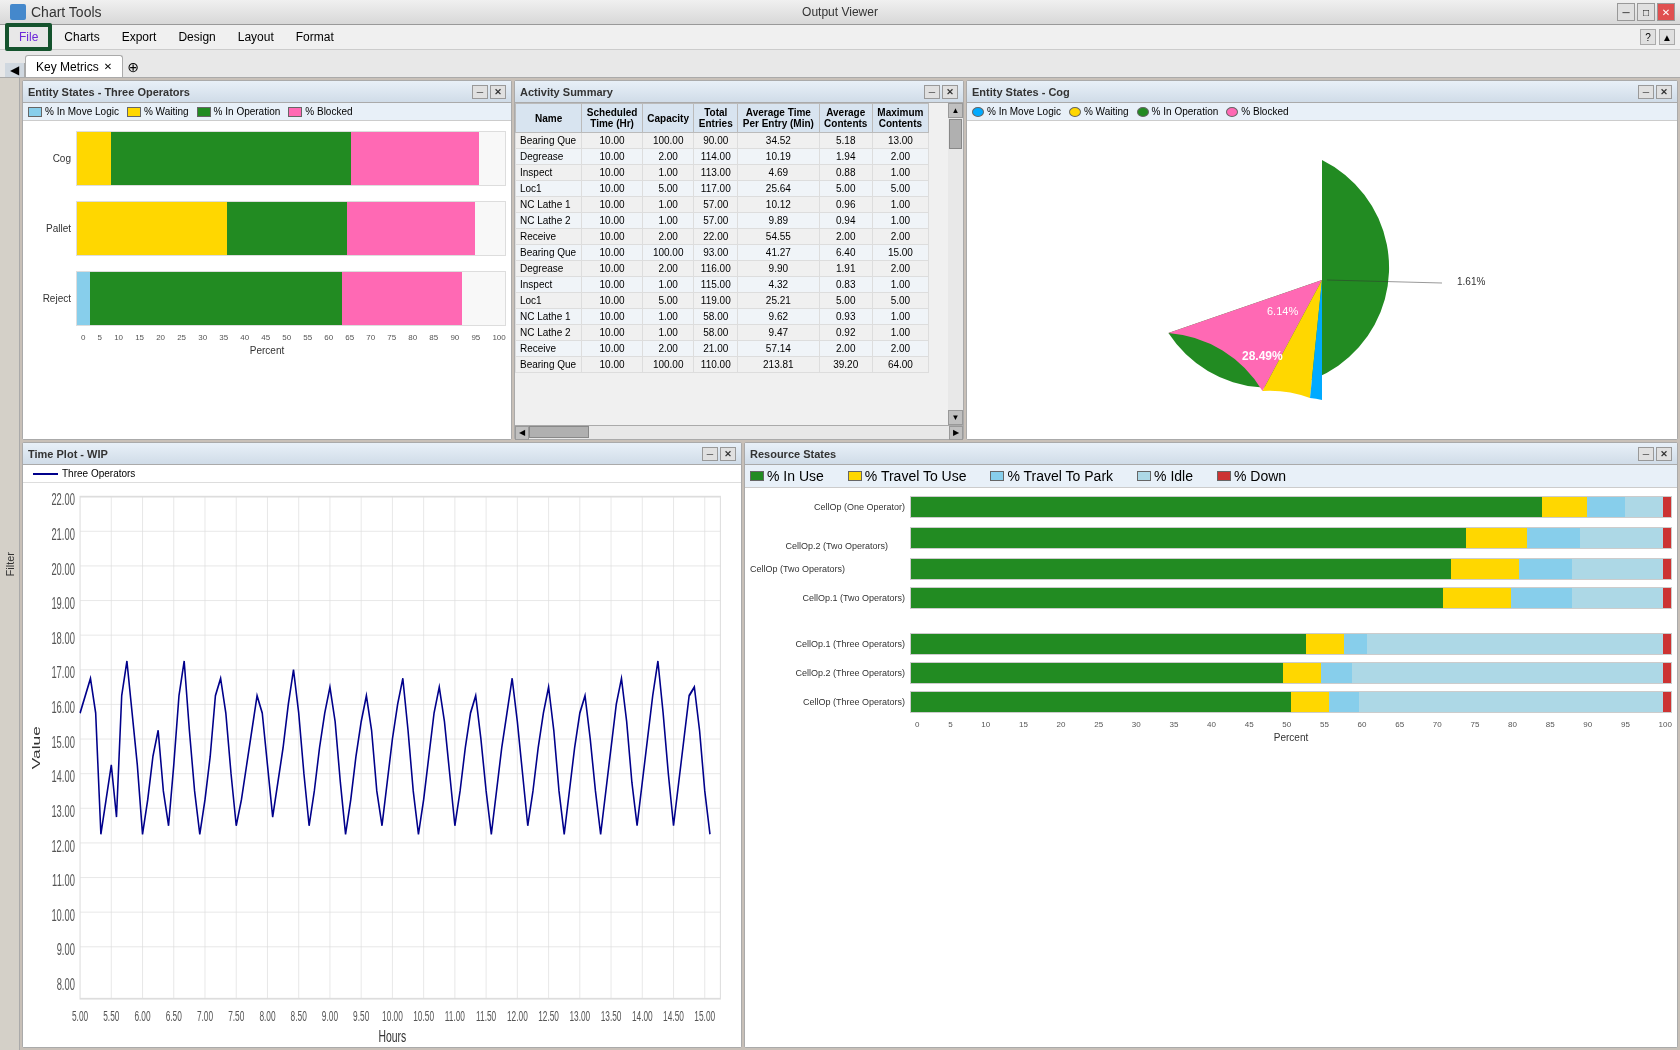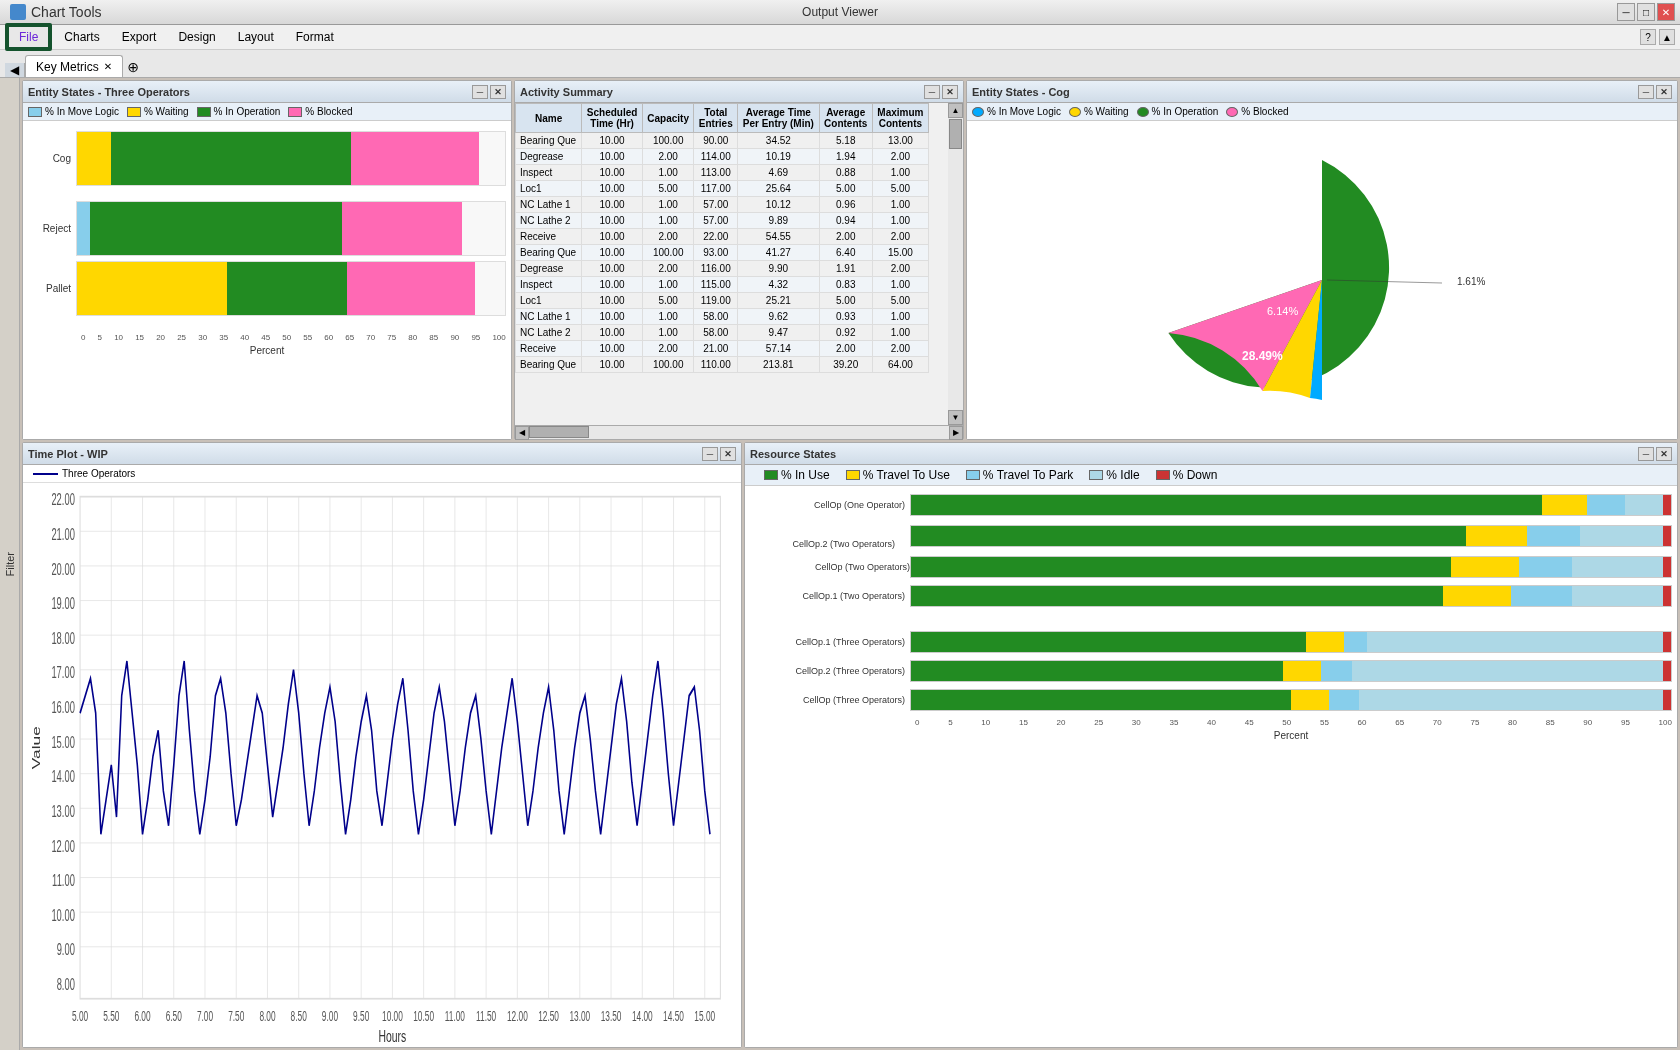--- a/index.html
+++ b/index.html
@@ -57,21 +57,21 @@
     tr:nth-child(even) { background: #f0f4f8; }
     
     
     .cog-panel { flex: 1; }
     
     
     .time-panel { width: 720px; }
     
     
     .resource-panel { flex: 1; }
-    .resource-legend { display: flex; gap: 16px; padding: 3px 19px; flex-wrap: wrap; font-size: 12px; }
+    .resource-legend { display: flex; gap: 24px; padding: 3px 5px; flex-wrap: wrap; font-size: 14px; }
     
     .scrollbar-v { width: 15px; background: #e0e0e0; display: flex; flex-direction: column; }
     .scroll-btn { width: 15px; height: 15px; background: #c0c0c0; border: 1px solid #999; display: flex; align-items: center; justify-content: center; font-size: 8px; cursor: pointer; }
     .scroll-track { flex: 1; background: #e8e8e8; }
     .scroll-thumb { width: 13px; height: 30px; background: #b0b0b0; border: 1px solid #888; margin: 1px; }
     
     .nav-arrow { width: 20px; display: flex; align-items: center; justify-content: center; cursor: pointer; background: #d0d8e0; border-right: 1px solid #aaa; font-size: 12px; }
   </style>
 </head>
 <body>
@@ -153,35 +153,35 @@
 
           <div style="display:flex;align-items:center;margin-bottom:15px;">
             <div style="width:48px;text-align:right;padding-right:5px;font-size:10px;color:#333;">Cog</div>
             <div style="flex:1;height:55px;background:#f8f8f8;border:1px solid #ddd;display:flex;overflow:hidden;">
               <div style="width:8%;height:100%;background:#ffd700;"></div>
               <div style="width:56%;height:100%;background:#228b22;"></div>
               <div style="width:30%;height:100%;background:#ff69b4;"></div>
             </div>
           </div>
 
+          <div style="display:flex;align-items:center;margin-bottom:15px;">
+            <div style="width:48px;text-align:right;padding-right:5px;font-size:10px;color:#333;">Pallet</div>
+            <div style="flex:1;height:55px;background:#f8f8f8;border:1px solid #ddd;display:flex;overflow:hidden;">
+              <div style="width:35%;height:100%;background:#ffd700;"></div>
+              <div style="width:28%;height:100%;background:#228b22;"></div>
+              <div style="width:30%;height:100%;background:#ff69b4;"></div>
+            </div>
+          </div>
+
           <div style="display:flex;align-items:center;margin-bottom:5px;">
             <div style="width:48px;text-align:right;padding-right:5px;font-size:10px;color:#333;">Reject</div>
             <div style="flex:1;height:55px;background:#f8f8f8;border:1px solid #ddd;display:flex;overflow:hidden;">
               <div style="width:3%;height:100%;background:#87ceeb;"></div>
               <div style="width:59%;height:100%;background:#228b22;"></div>
               <div style="width:28%;height:100%;background:#ff69b4;"></div>
-            </div>
-          </div>
-
-          <div style="display:flex;align-items:center;margin-bottom:15px;">
-            <div style="width:48px;text-align:right;padding-right:5px;font-size:10px;color:#333;">Pallet</div>
-            <div style="flex:1;height:55px;background:#f8f8f8;border:1px solid #ddd;display:flex;overflow:hidden;">
-              <div style="width:35%;height:100%;background:#ffd700;"></div>
-              <div style="width:28%;height:100%;background:#228b22;"></div>
-              <div style="width:30%;height:100%;background:#ff69b4;"></div>
             </div>
           </div>
 
           <div style="display:flex;justify-content:space-between;padding-left:53px;font-size:8px;color:#555;margin-top:2px;">
             <span>0</span>
               <span>5</span>
               <span>10</span>
               <span>15</span>
               <span>20</span>
               <span>25</span>
@@ -591,32 +591,32 @@
             <div style="flex:1;height:22px;display:flex;border:1px solid #ccc;">
               <div style="width:83%;height:100%;background:#228b22;"></div>
               <div style="width:6%;height:100%;background:#ffd700;"></div>
               <div style="width:5%;height:100%;background:#87ceeb;"></div>
               <div style="width:5%;height:100%;background:#add8e6;"></div>
               <div style="width:1%;height:100%;background:#cc3333;"></div>
             </div>
           </div>
 
           <div style="display:flex;align-items:center;margin-bottom:7px;">
-            <div style="width:160px;text-align:right;padding-right:15px;font-size:9px;color:#333;margin-top:16px;">CellOp.2 (Two Operators)</div>
+            <div style="width:160px;text-align:right;padding-right:22px;font-size:9px;color:#333;margin-top:16px;">CellOp.2 (Two Operators)</div>
             <div style="flex:1;height:22px;display:flex;border:1px solid #ccc;">
               <div style="width:73%;height:100%;background:#228b22;"></div>
               <div style="width:8%;height:100%;background:#ffd700;"></div>
               <div style="width:7%;height:100%;background:#87ceeb;"></div>
               <div style="width:11%;height:100%;background:#add8e6;"></div>
               <div style="width:1%;height:100%;background:#cc3333;"></div>
             </div>
           </div>
 
           <div style="display:flex;align-items:center;margin-bottom:7px;">
-            <div style="width:160px;text-align:right;font-size:9px;color:#333;">CellOp (Two Operators)</div>
+            <div style="width:160px;font-size:9px;color:#333;">CellOp (Two Operators)</div>
             <div style="flex:1;height:22px;display:flex;border:1px solid #ccc;">
               <div style="width:71%;height:100%;background:#228b22;"></div>
               <div style="width:9%;height:100%;background:#ffd700;"></div>
               <div style="width:7%;height:100%;background:#87ceeb;"></div>
               <div style="width:12%;height:100%;background:#add8e6;"></div>
               <div style="width:1%;height:100%;background:#cc3333;"></div>
             </div>
           </div>
 
           <div style="display:flex;align-items:center;margin-bottom:24px;">

